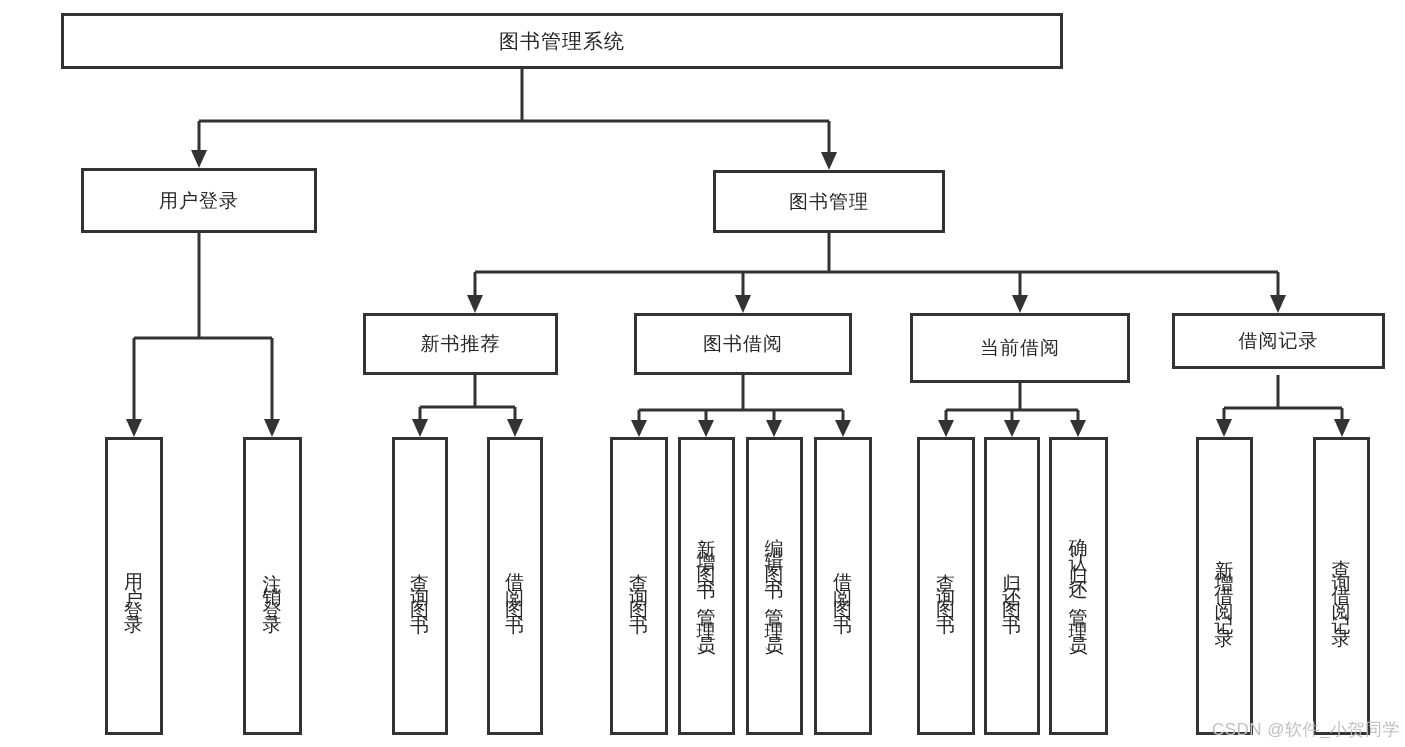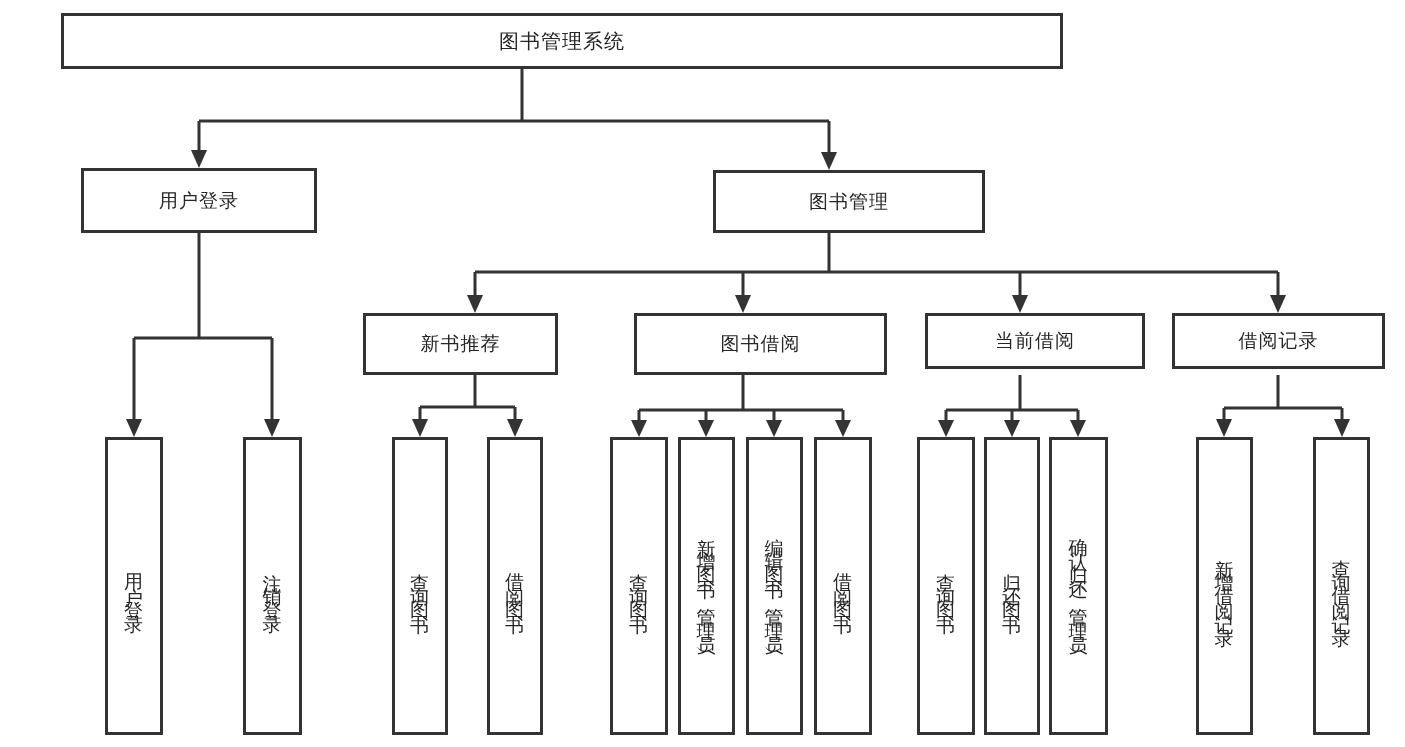--- a/index.html
+++ b/index.html
@@ -82,31 +82,31 @@
     <polygon points="1334,419 1350,419 1342,437"></polygon>
   </svg>
 
   <div class="node hnode rootnode" style="left:21px;top:13px;width:1002px;height:56px;margin-left:40px;">
     <span>图书管理系统</span>
   </div>
 
   <div class="node hnode" style="left:81px;top:168px;width:236px;height:65px;">
     <span>用户登录</span>
   </div>
-  <div class="node hnode" style="left:713px;top:170px;width:272px;height:63px;justify-content:center;">
+  <div class="node hnode" style="left:713px;top:170px;width:232px;height:63px;justify-content:center;">
     <span>图书管理</span>
   </div>
 
   <div class="node hnode" style="left:363px;top:313px;width:195px;height:62px;">
     <span>新书推荐</span>
   </div>
-  <div class="node hnode" style="left:634px;top:313px;width:253px;height:62px;">
+  <div class="node hnode" style="left:634px;top:313px;width:218px;height:62px;">
     <span>图书借阅</span>
   </div>
-  <div class="node hnode" style="left:910px;top:313px;width:220px;height:56px;margin-left:15px;">
+  <div class="node hnode" style="left:910px;top:313px;width:220px;height:70px;">
     <span>当前借阅</span>
   </div>
   <div class="node hnode" style="left:1172px;top:313px;width:213px;height:56px;">
     <span>借阅记录</span>
   </div>
 
   <div class="node vnode" style="left:105px;top:437px;width:58px;height:298px;">
     <span>用户登录</span>
   </div>
   <div class="node vnode" style="left:243px;top:437px;width:59px;height:298px;">
@@ -143,13 +143,14 @@
     <span>确认归还（管理员）</span>
   </div>
 
   <div class="node vnode" style="left:1196px;top:437px;width:57px;height:298px;">
     <span>新增借阅记录</span>
   </div>
   <div class="node vnode" style="left:1313px;top:437px;width:57px;height:298px;">
     <span>查询借阅记录</span>
   </div>
 
+  <div id="watermark">CSDN @软件_小贺同学</div>
 </div>
 
 </body></html>

